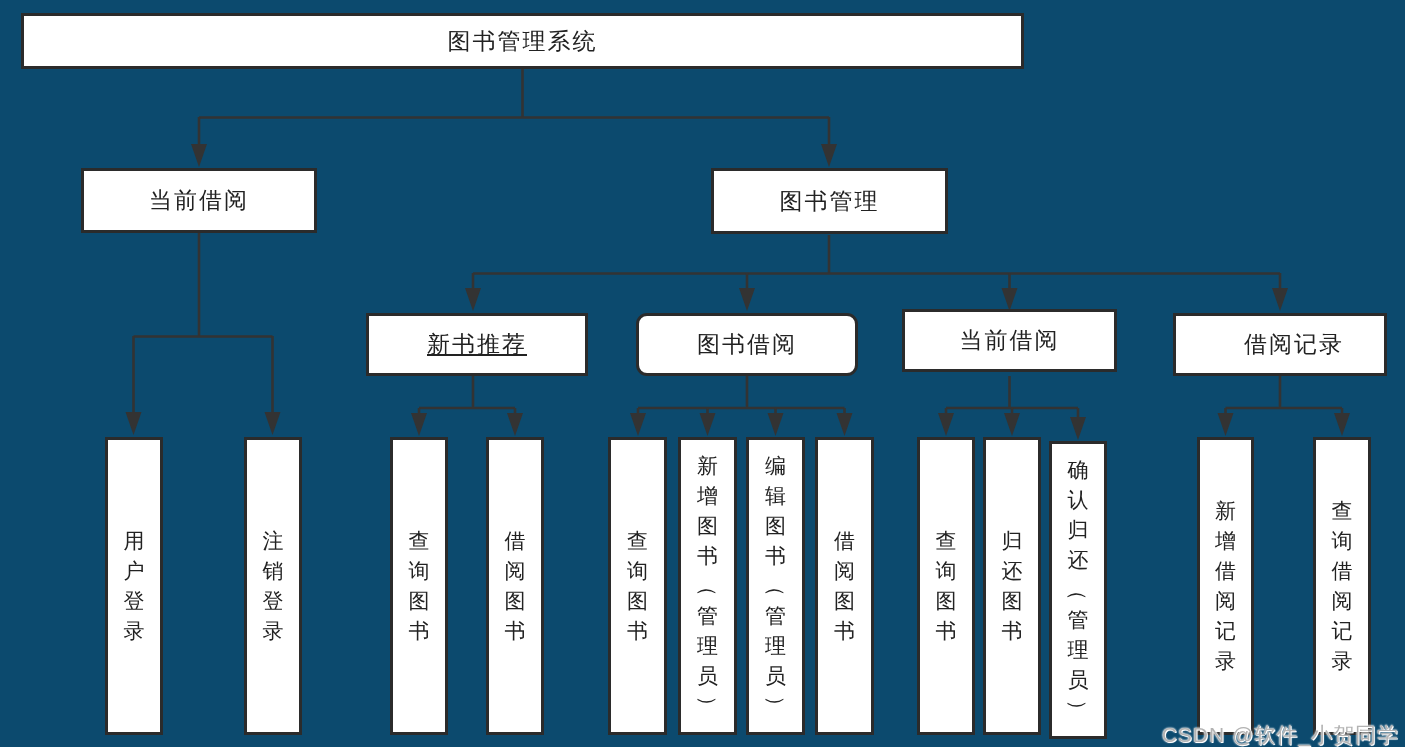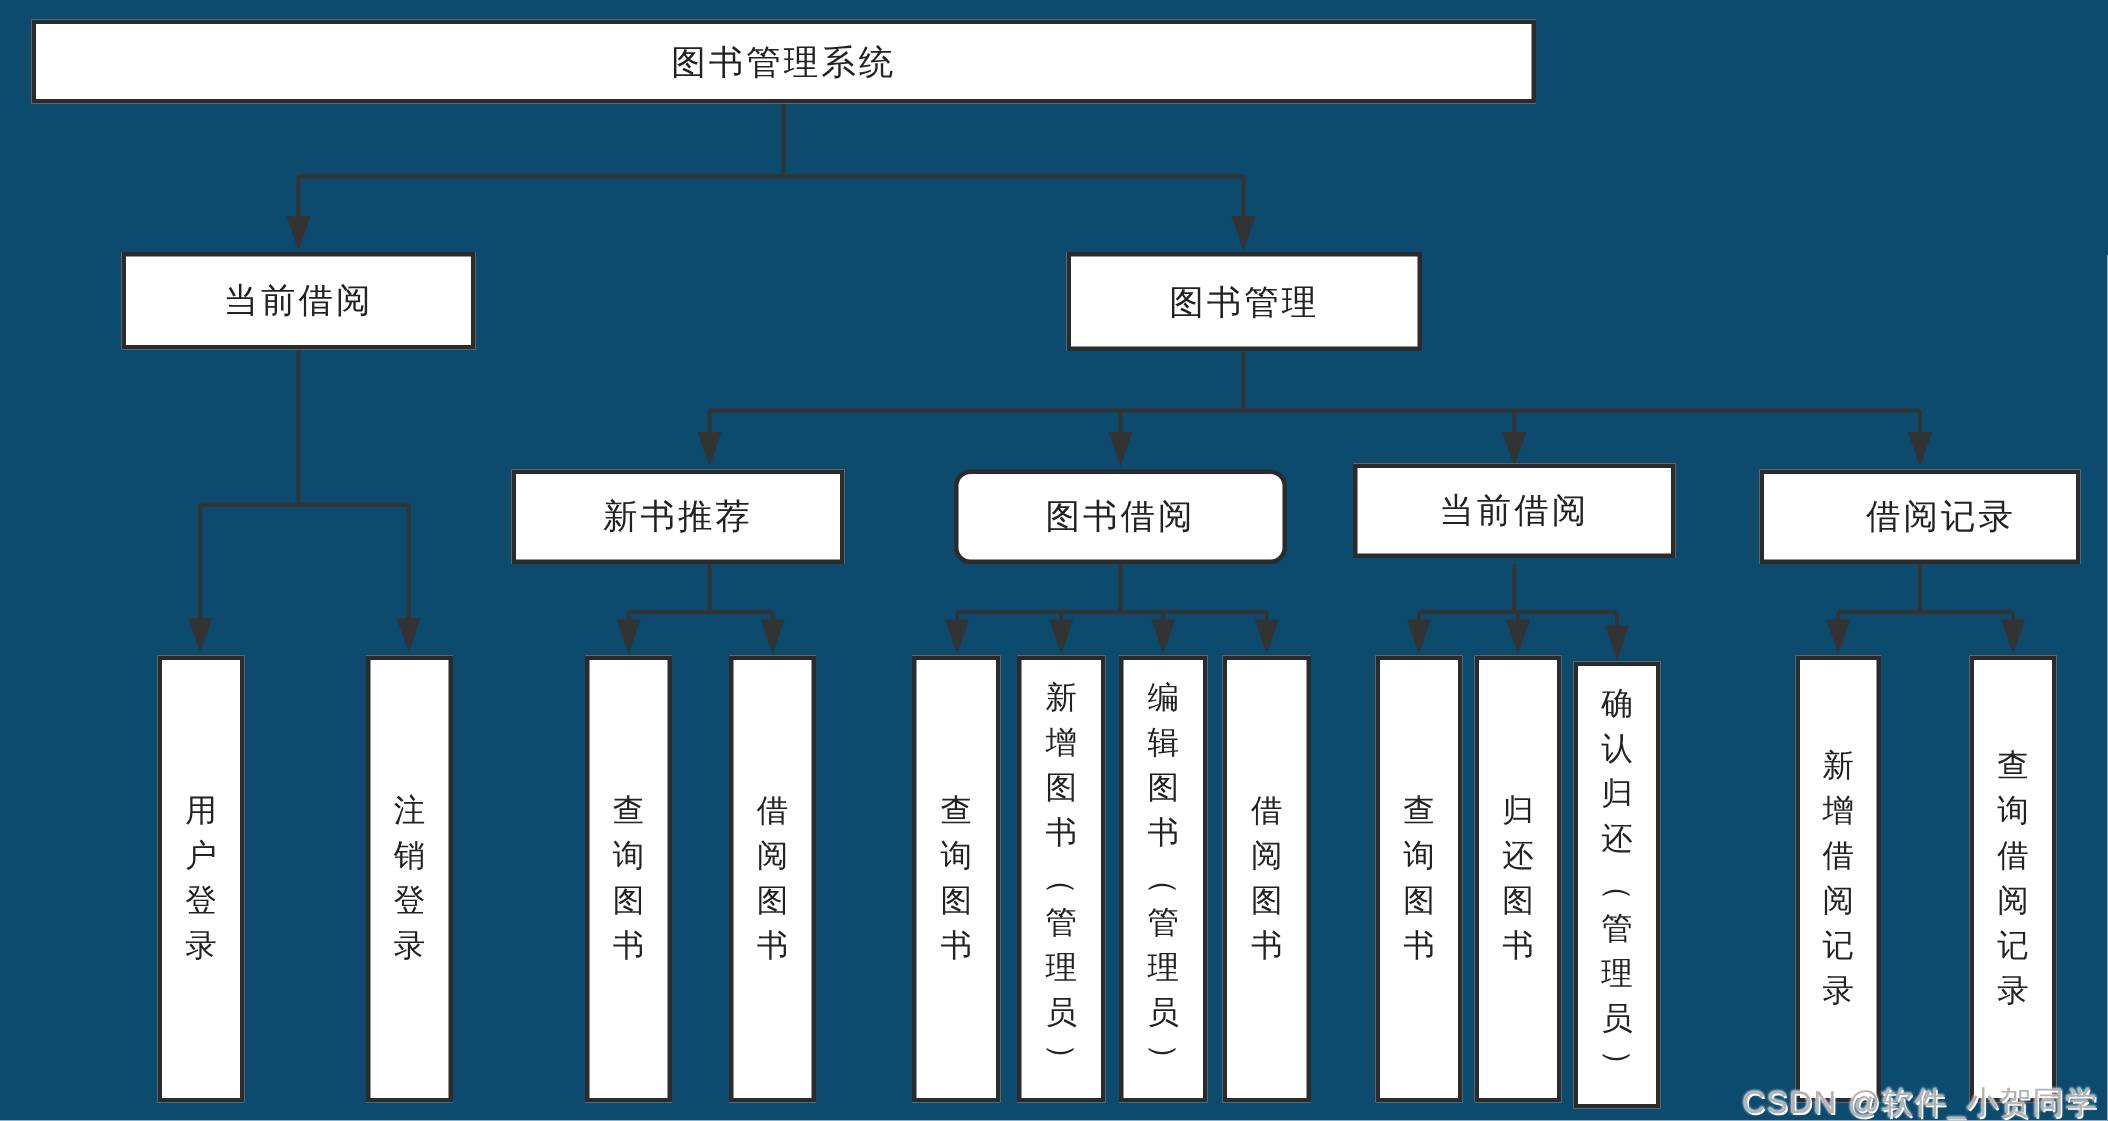--- a/index.html
+++ b/index.html
@@ -24,21 +24,21 @@
   .leaf{flex-direction:column;}
   .vtext span{
     display:block;width:100%;height:30px;line-height:30px;
     text-align:center;font-size:21px;
   }
   .vtext span.rot{transform:rotate(90deg);}
   
   #n-root{left:21px;top:13px;width:1003px;height:56px;}
   #n-l2a{left:81px;top:168px;width:236px;height:65px;}
   #n-l2b{left:711px;top:168px;width:237px;height:66px;}
-  #n-l3a{left:341px;top:313px;width:222px;height:63px;}
+  #n-l3a{left:366px;top:313px;width:222px;height:63px;text-decoration:underline;}
   #n-l3b{left:636px;top:313px;width:222px;height:63px;border-radius:11px;}
   #n-l3c{left:902px;top:309px;width:215px;height:63px;}
   #n-l3d{left:1173px;top:313px;width:214px;height:63px;padding-left:28px;}
   .leaf{top:437px;width:58px;height:298px;}
   #n-u1{left:105px;} #n-u2{left:244px;}
   #n-n1{left:390px;} #n-n2{left:486px;}
   #n-b1{left:608px;width:59px;} #n-b2{left:678px;width:59px;}
   #n-b3{left:746px;width:59px;} #n-b4{left:815px;width:59px;}
   #n-c1{left:917px;} #n-c2{left:983px;}
   #n-c3{left:1049px;top:441px;}

